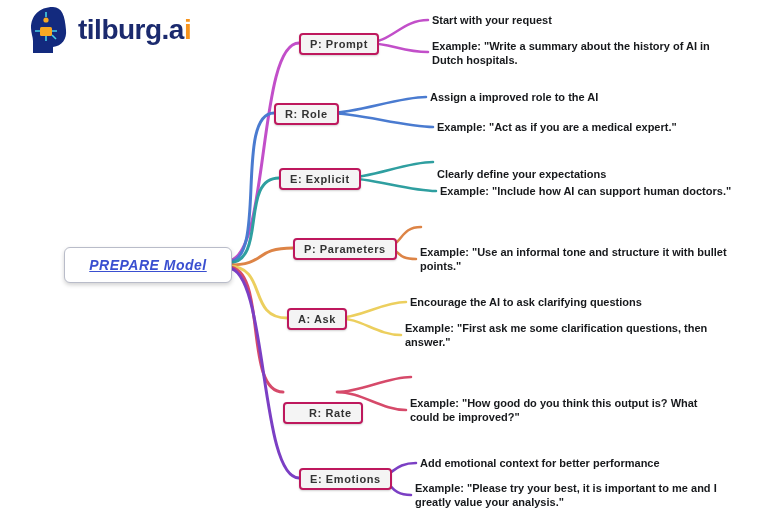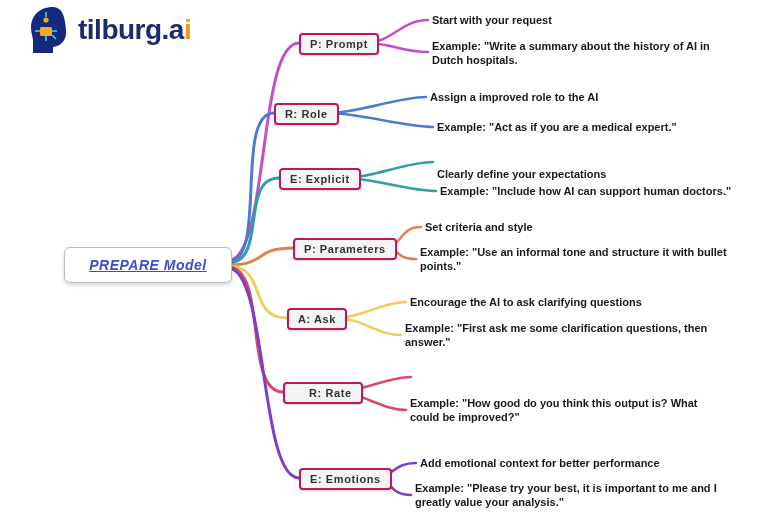--- a/index.html
+++ b/index.html
@@ -73,33 +73,32 @@
     <div class="brand"><span>tilburg.a</span><span class="suffix">i</span></div>
   </div>
 
   <div class="root-node">PREPARE Model</div>
 
   <div class="node" style="left:299px;top:33px;">P: Prompt</div>
   <div class="node" style="left:274px;top:103px;">R: Role</div>
   <div class="node" style="left:293px;top:238px;">P: Parameters</div>
   <div class="node" style="left:279px;top:168px;">E: Explicit</div>
   <div class="node" style="left:287px;top:308px;">A: Ask</div>
-  <div class="node" style="left:283px;top:382px;padding-left:24px;">R: Rate</div>
+  <div class="node" style="left:283px;top:402px;padding-left:24px;">R: Rate</div>
   <div class="node" style="left:299px;top:468px;">E: Emotions</div>
 
   <div class="leaf" style="left:432px;top:13px;width:300px;">Start with your request</div>
   <div class="leaf" style="left:432px;top:39px;width:312px;">Example: "Write a summary about the history of AI in Dutch hospitals.</div>
 
   <div class="leaf" style="left:430px;top:90px;width:310px;">Assign a improved role to the AI</div>
   <div class="leaf" style="left:437px;top:120px;width:310px;">Example: "Act as if you are a medical expert."</div>
 
   <div class="leaf" style="left:437px;top:167px;width:310px;">Clearly define your expectations</div>
   <div class="leaf" style="left:440px;top:184px;width:320px;">Example: "Include how AI can support human doctors."</div>
 
-  <div class="leaf" style="left:425px;top:220px;width:310px;">Set criteria and style</div>
   <div class="leaf" style="left:420px;top:245px;width:312px;">Example: "Use an informal tone and structure it with bullet points."</div>
 
   <div class="leaf" style="left:410px;top:295px;width:330px;">Encourage the AI to ask clarifying questions</div>
   <div class="leaf" style="left:405px;top:321px;width:330px;">Example: "First ask me some clarification questions, then answer."</div>
 
   <div class="leaf" style="left:410px;top:396px;width:300px;">Example: "How good do you think this output is? What could be improved?"</div>
 
   <div class="leaf" style="left:420px;top:456px;width:320px;">Add emotional context for better performance</div>
   <div class="leaf" style="left:415px;top:481px;width:312px;">Example: "Please try your best, it is important to me and I greatly value your analysis."</div>
 

